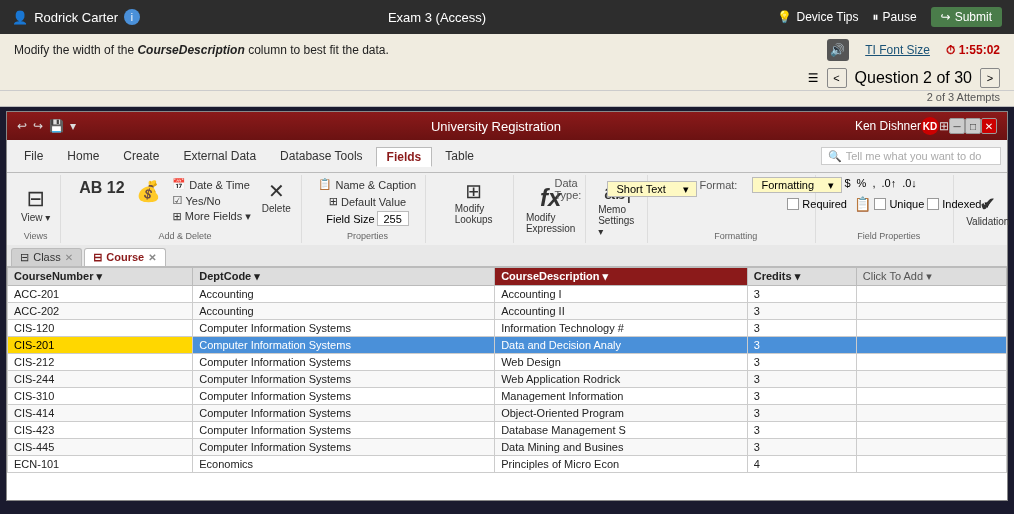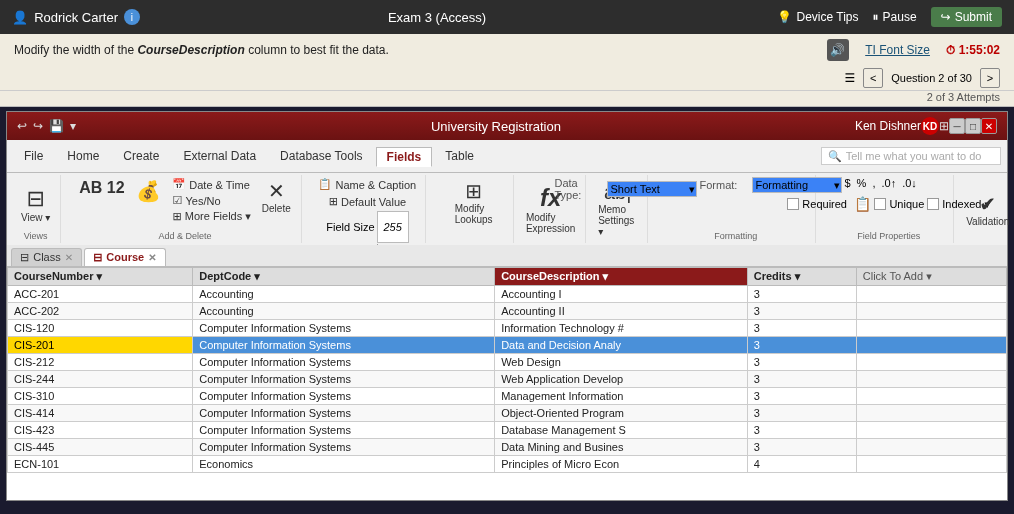--- a/index.html
+++ b/index.html
@@ -263,47 +263,46 @@
     .prop-row {
       display: flex;
       align-items: center;
       gap: 3px;
       font-size: 11px;
       margin-bottom: 1px;
     }
     .prop-label { color: #555; min-width: 50px; }
     .prop-value-select {
       border: 1px solid #bbb;
-      background: #3b82f6;
-      padding: 0 2px;
+      background: #fef9c3;
+      padding: 0 8px;
       height: 16px;
       font-size: 11px;
       min-width: 100px;
       display: flex;
       align-items: center;
       justify-content: space-between;
     }
 
     .checkbox-item {
       display: flex;
       align-items: center;
       gap: 3px;
       font-size: 11px;
     }
     .cb { width: 12px; height: 12px; border: 1px solid #999; background: #fff; }
 
     .field-size-input {
       border: 1px solid #bbb;
       width: 30px;
-      height: 32px;
+      height: 15px;
       font-size: 11px;
       text-align: center;
       background: #fff;
       padding: 0;
-      font-style: italic;
     }
 
     .separator-v {
       width: 1px;
       background: #ccc;
       height: 60px;
       margin: 0 2px;
     }
   </style>
 </head>
@@ -344,21 +343,21 @@
     <span class="timer red">
       <span>⏱</span>
       <span>1:55:02</span>
     </span>
   </div>
 </div>
 
 <div style="background:#f0ece0;padding:2px 14px 2px;display:flex;justify-content:flex-end;align-items:center;gap:8px;border-bottom:1px solid #ccc;">
   <span>☰</span>
   <button class="nav-arrow">&lt;</button>
-  <span style="font-size:11px;text-align:center;">Question 2 of 30</span>
+  <span style="font-size:16px;text-align:center;">Question 2 of 30</span>
   <button class="nav-arrow">&gt;</button>
 </div>
 <div style="background:#f0ece0;padding:0 14px 3px;display:flex;justify-content:flex-end;font-size:11px;color:#555;border-bottom:1px solid #bbb;align-items:center;">
   <span>2 of 3 Attempts</span>
 </div>
 
 <div class="access-window">
 
   <div class="title-bar">
     <div style="display:flex;align-items:center;gap:6px;min-width:120px;">
@@ -607,21 +606,21 @@
             <tr>
               <td>CIS-212</td>
               <td>Computer Information Systems</td>
               <td>Web Design</td>
               <td>3</td>
               <td></td>
             </tr>
             <tr>
               <td>CIS-244</td>
               <td>Computer Information Systems</td>
-              <td>Web Application Develop</td>
+              <td>Web Application Rodrick</td>
               <td>3</td>
               <td></td>
             </tr>
             <tr>
               <td>CIS-310</td>
               <td>Computer Information Systems</td>
               <td>Management Information</td>
               <td>3</td>
               <td></td>
             </tr>

